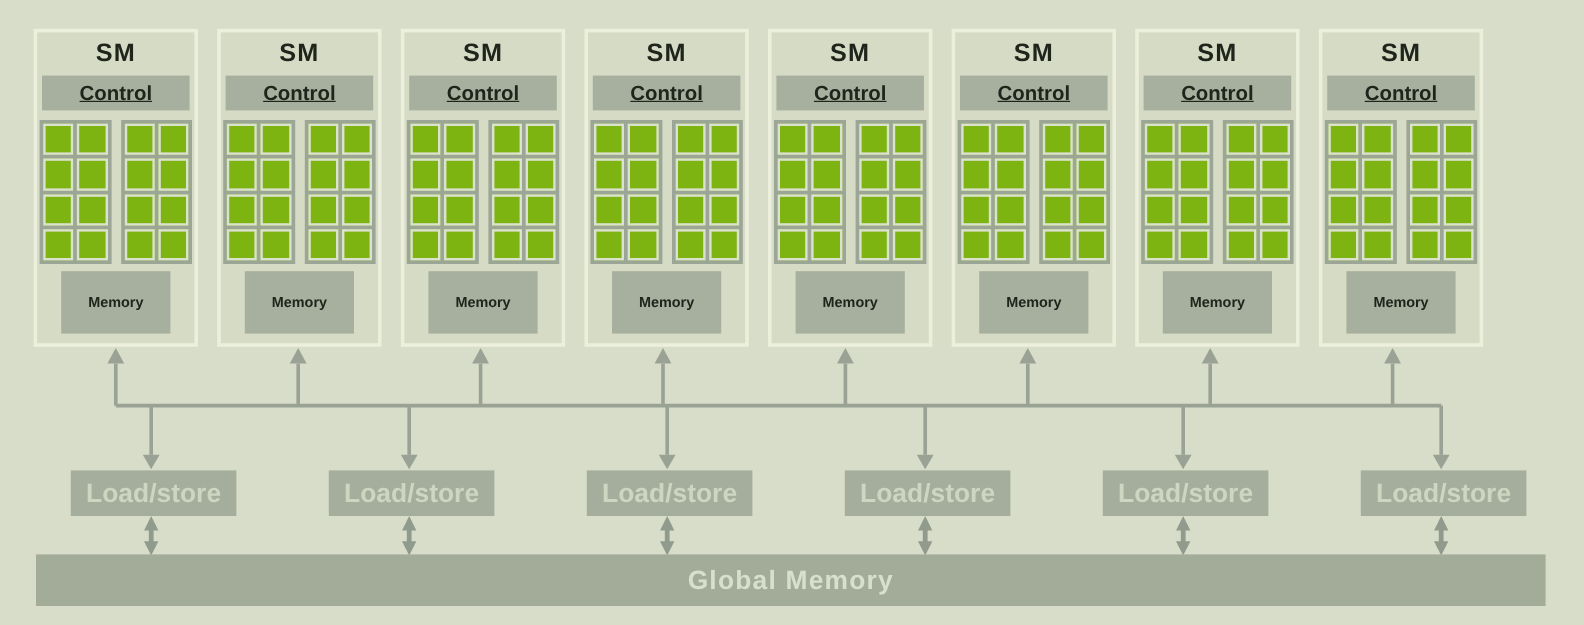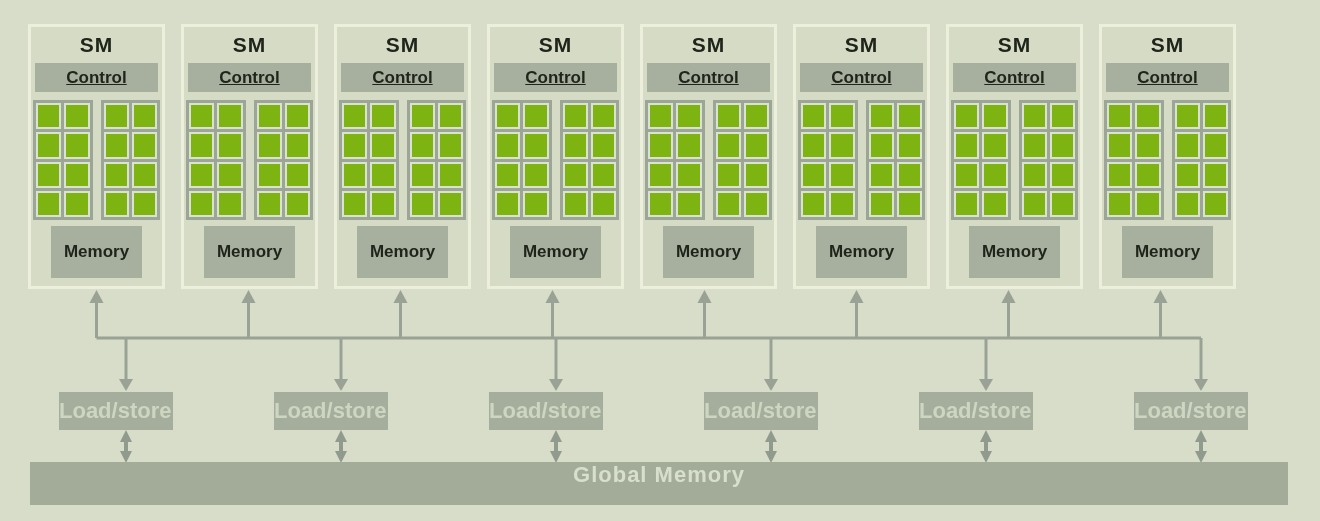--- a/index.html
+++ b/index.html
@@ -43,42 +43,42 @@
     display:grid;grid-template-columns:repeat(2,1fr);grid-auto-rows:1fr;gap:3px;
   }
   .core-cell{
     background:var(--core-green);
     border:2px solid var(--cell-border);
   }
   .sm-memory{
     height:52px;margin:0 20px 8px;
     background:var(--box-gray);
     display:flex;align-items:center;justify-content:center;
-    font-size:17px;font-weight:bold;color:var(--label-dark);
+    font-size:12px;font-weight:bold;color:var(--label-dark);
   }
   
   #arrows{position:absolute;left:0;top:0;}
   #arrows line{stroke:var(--arrow);stroke-width:3;}
   #arrows polygon{fill:var(--arrow);}
   #arrows line.thick{stroke:var(--arrow-dark);stroke-width:4;}
   #arrows polygon.dbl{fill:var(--arrow-dark);}
   
   .load-store{
     position:absolute;top:392px;
-    width:114px;height:38px;
+    width:138px;height:38px;
     background:var(--ls-bg);
-    display:flex;align-items:center;justify-content:flex-start;
+    display:flex;align-items:center;justify-content:center;
     font-size:22px;font-weight:bold;color:var(--label-light);
   }
   
   .global-memory{
     position:absolute;left:30px;top:462px;
     width:1258px;height:43px;
     background:var(--gm-bg);
-    display:flex;justify-content:center;
+    display:flex;align-items:center;justify-content:center;
     font-size:22px;font-weight:bold;color:var(--gm-text);
     letter-spacing:1px;
   }
 </style>
 </head>
 <body>
 
 <div id="canvas" style="--page-bg: #d7ddc9; --sm-bg: #d6dbc6; --sm-border: #ecefdc; --box-gray: #a7b09e; --group-gray: #9ca696; --core-green: #7db412; --cell-border: #dce2d0; --label-dark: #20251c; --label-light: #cdd6c1; --ls-bg: #a5ae9c; --gm-bg: #a3ac99; --gm-text: #d9dfcd; --arrow: #99a294; --arrow-dark: #919b8d;">
   <svg id="arrows" width="1320" height="521">
       <line x1="96.5" y1="338" x2="1201" y2="338"></line>

